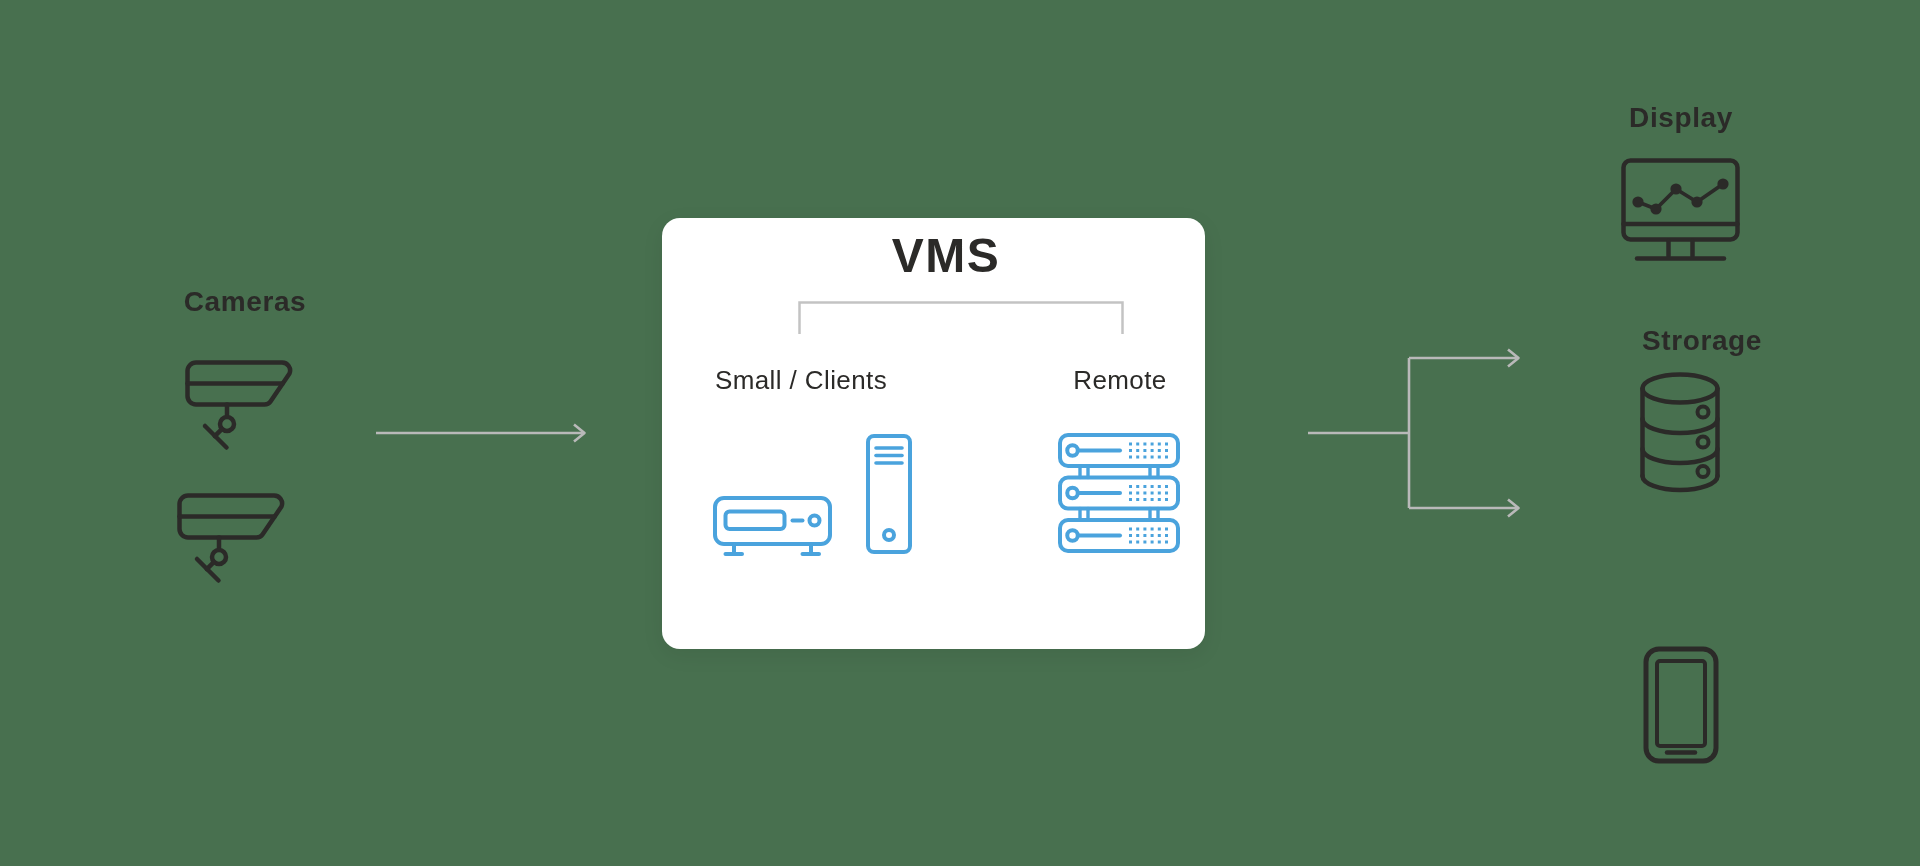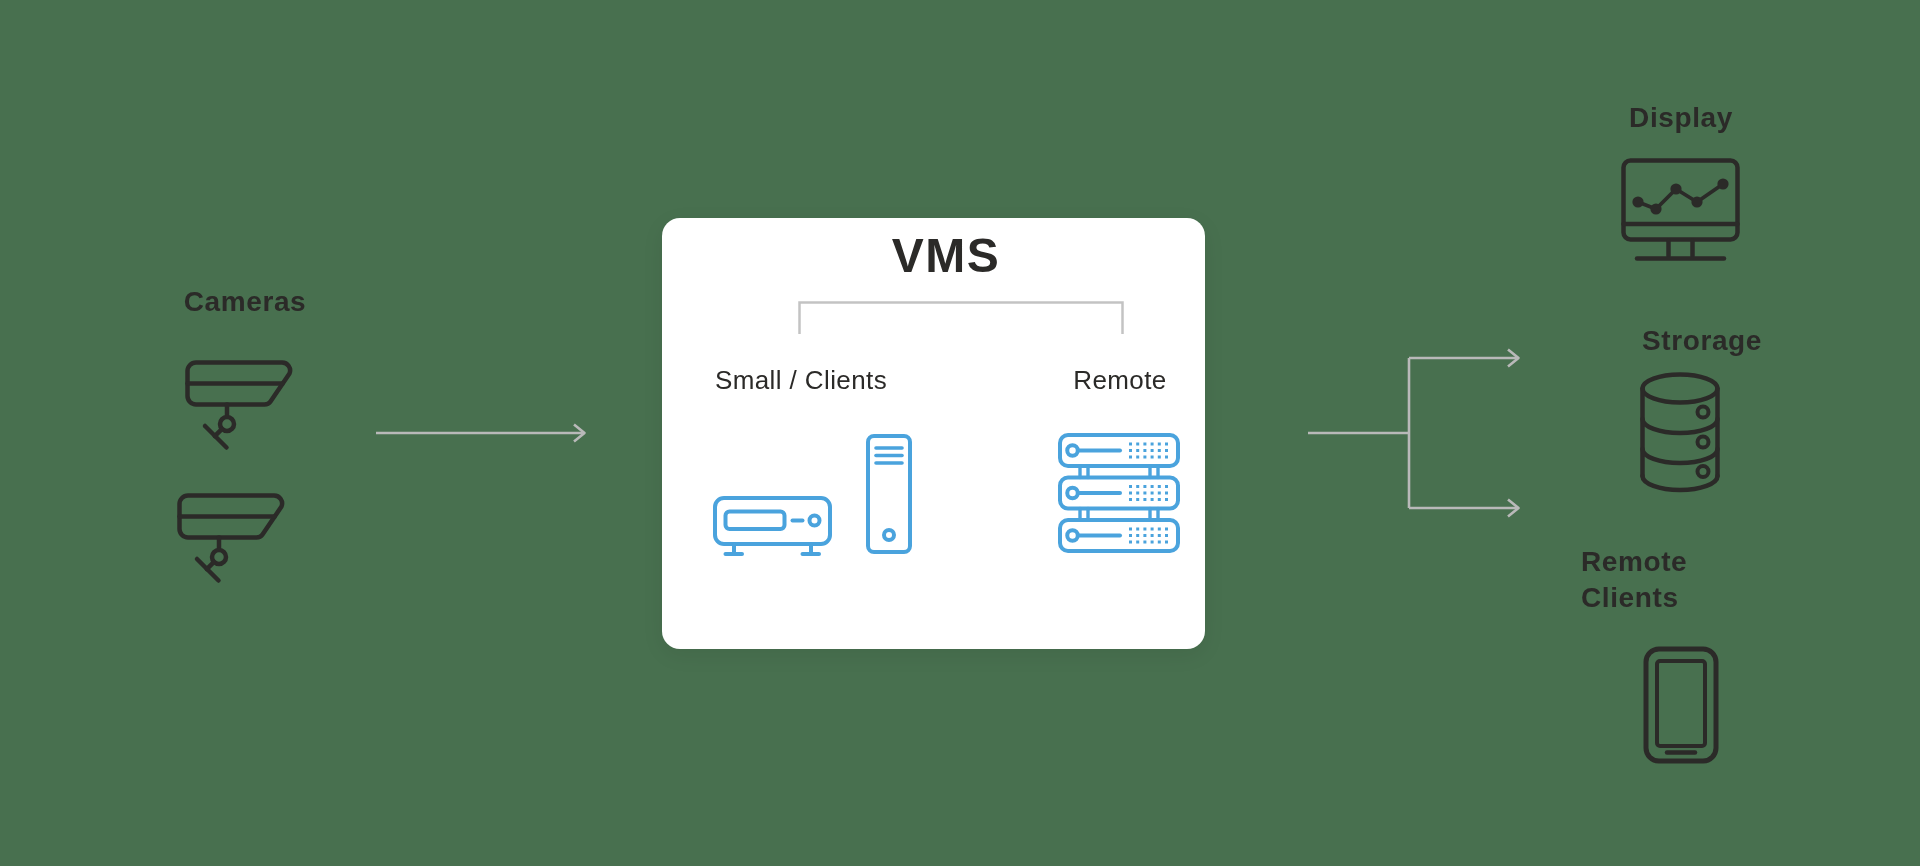--- a/index.html
+++ b/index.html
@@ -169,21 +169,20 @@
     <path d="M 4.5 16.5 V 104"></path>
     <path d="M 79.5 16.5 V 104"></path>
     <path d="M 4.5 104 A 37.5 14 0 0 0 79.5 104"></path>
     <path d="M 4.5 47 A 37.5 14 0 0 0 79.5 47"></path>
     <path d="M 4.5 77 A 37.5 14 0 0 0 79.5 77"></path>
     <circle cx="65" cy="40" r="5.5" stroke-width="4"></circle>
     <circle cx="65" cy="70" r="5.5" stroke-width="4"></circle>
     <circle cx="65" cy="99.5" r="5.5" stroke-width="4"></circle>
   </svg>
 
-  <div class="abs centered section-label remote-label" style="left:1681px;top:544px;">Remote Clients</div>
 
   <svg class="abs ink-icon" style="left:1643px;top:646px;" width="76" height="118" viewBox="0 0 76 118" fill="none" stroke="currentColor" stroke-width="5" stroke-linecap="round" stroke-linejoin="round">
     <rect x="3" y="3" width="70" height="112" rx="13"></rect>
     <rect x="14" y="15" width="48" height="85" rx="3" stroke-width="4"></rect>
     <path d="M 24 106.5 H 52" stroke-width="4.5"></path>
   </svg>
 
 </div>
 
 </body></html>

